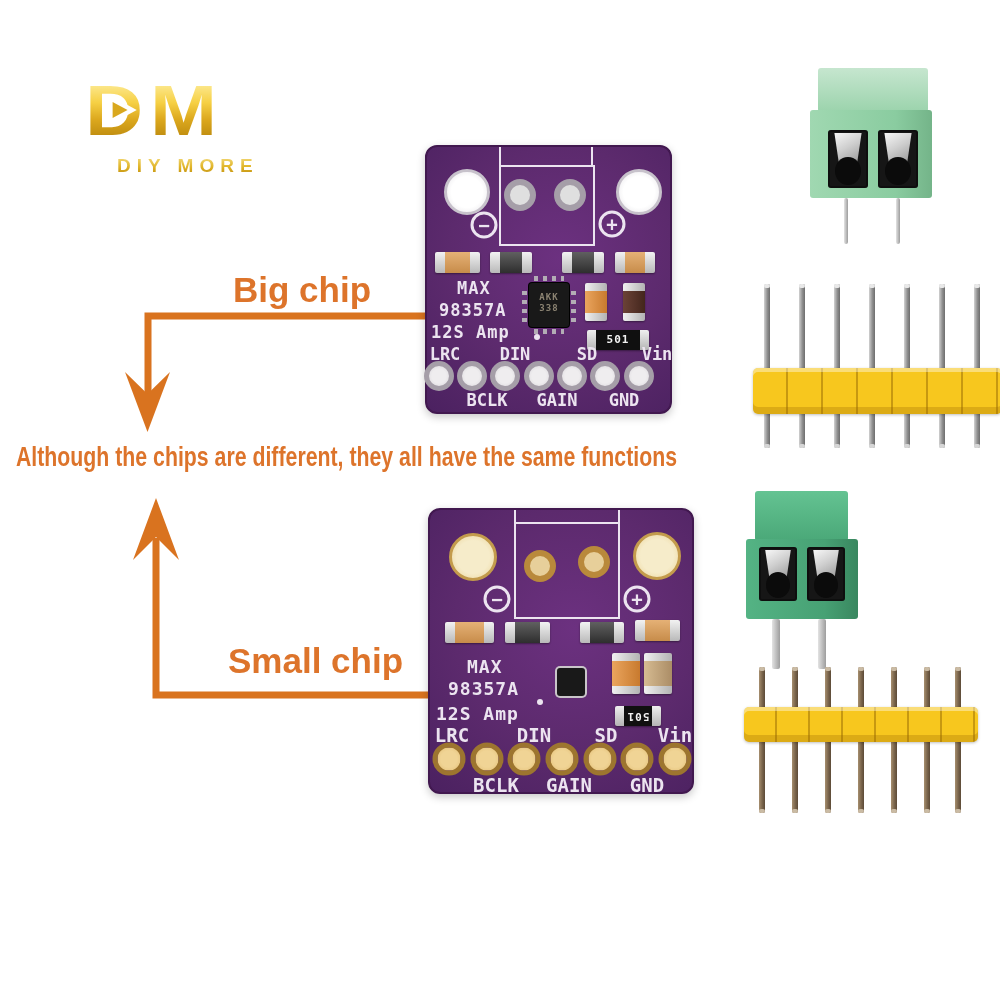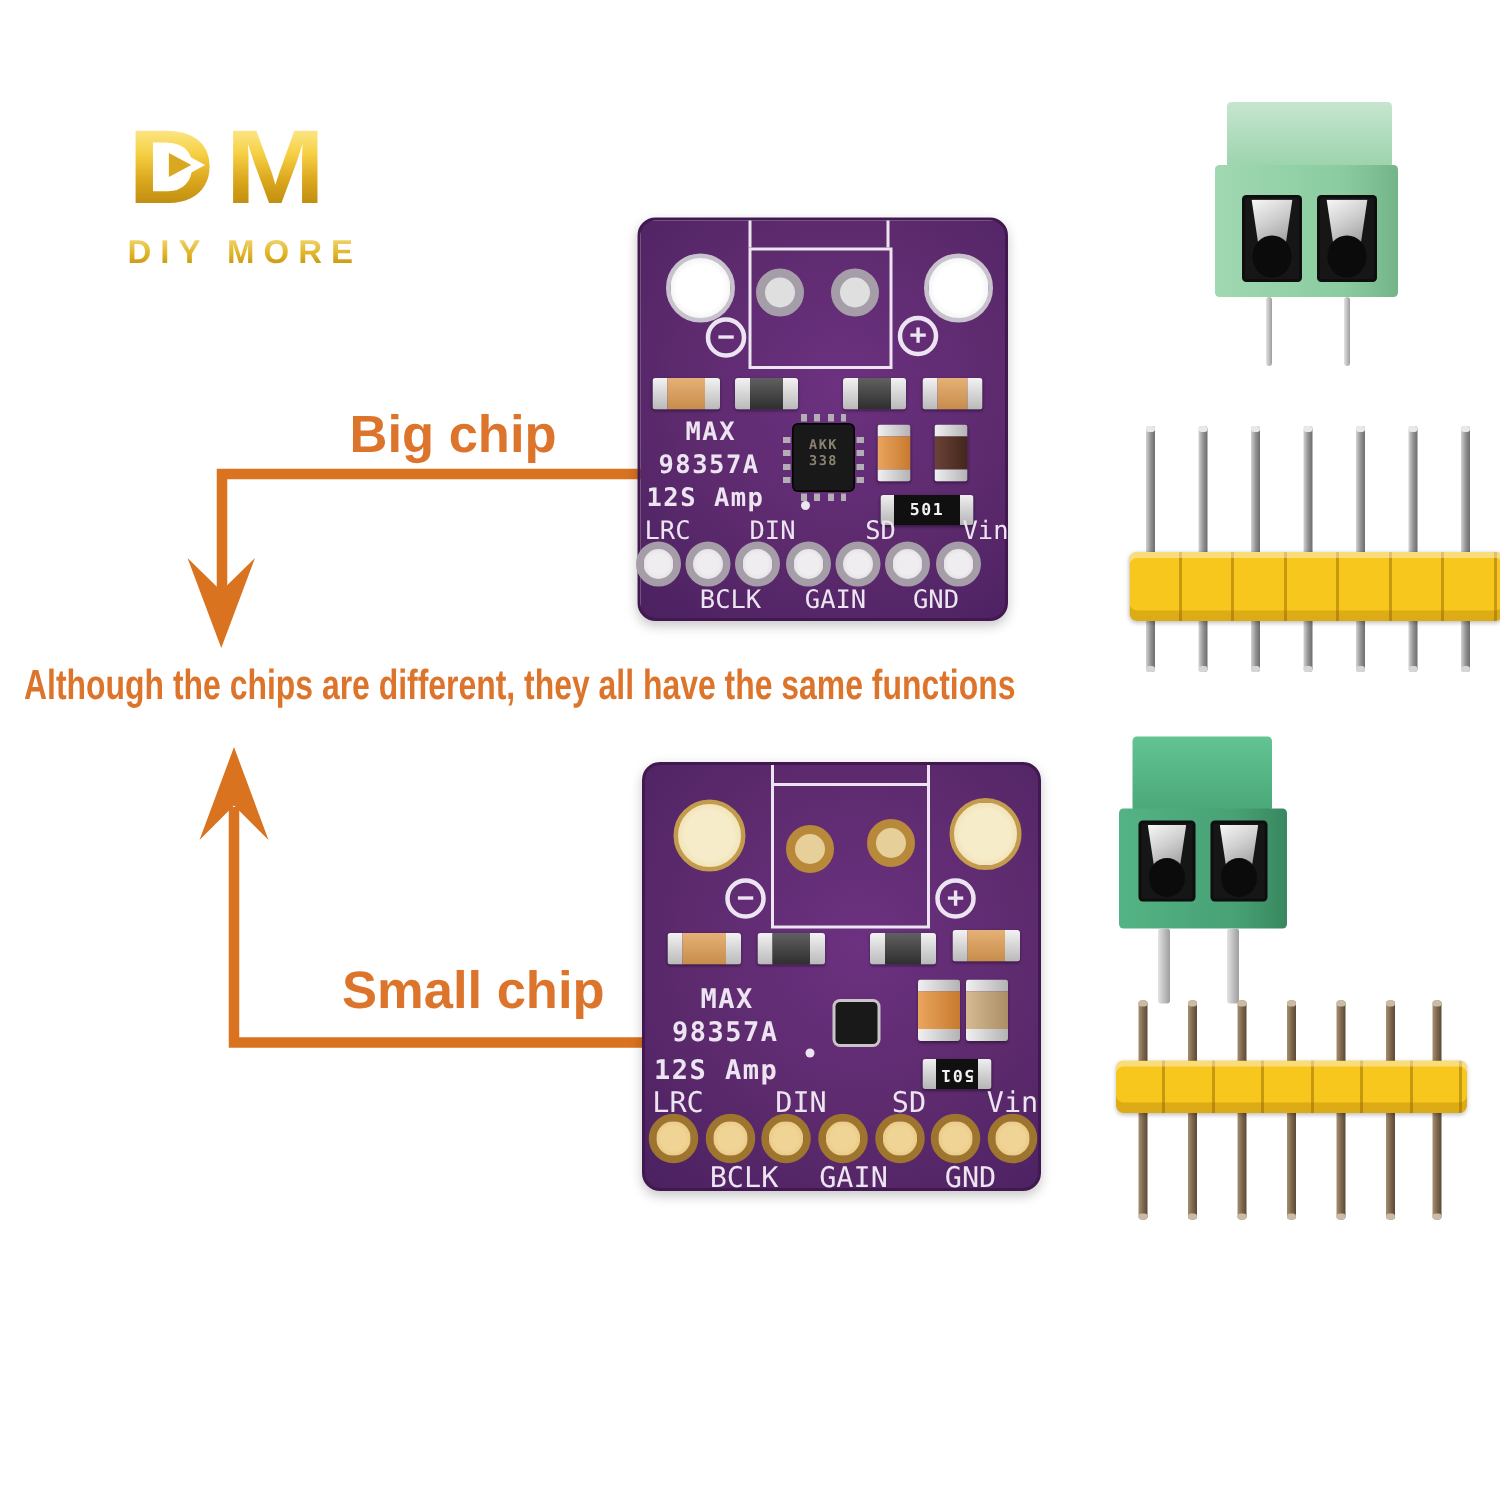--- a/index.html
+++ b/index.html
@@ -8,23 +8,23 @@
   
   .logo{position:absolute;left:85px;top:76px;}
   .logo-dm{position:relative;display:inline-block;transform:scaleX(1.15);transform-origin:left top;
     font-size:70px;font-weight:bold;line-height:1;letter-spacing:6px;
     background:linear-gradient(180deg,#fff3b0 0%,#f6d044 38%,#dca81e 62%,#b07f08 100%);
     -webkit-background-clip:text;background-clip:text;color:transparent;-webkit-text-fill-color:transparent;}
   .logo-play-w{position:absolute;left:21px;top:19px;width:0;height:0;
     border-top:15px solid transparent;border-bottom:15px solid transparent;border-left:24px solid #fff;}
   .logo-play-g{position:absolute;left:24px;top:26px;width:0;height:0;
     border-top:8px solid transparent;border-bottom:8px solid transparent;border-left:13px solid #d9a81e;}
-  .logo-sub{margin-top:9px;font-size:22px;font-weight:bold;letter-spacing:6px;
+  .logo-sub{margin-top:9px;font-size:19px;font-weight:bold;letter-spacing:6px;
     background:linear-gradient(180deg,#f6e08a 0%,#e0b426 55%,#b8860b 100%);
-    -webkit-background-clip:text;background-clip:text;color:transparent;-webkit-text-fill-color:transparent;}
+    -webkit-background-clip:text;background-clip:text;color:transparent;margin-left:32px;-webkit-text-fill-color:transparent;}
 
   
   .callout{position:absolute;font-size:35px;font-weight:bold;color:#dd742b;letter-spacing:0;}
   .headline{position:absolute;left:16px;top:441px;font-size:28px;font-weight:bold;color:#dd742b;
     white-space:nowrap;transform:scaleX(.76);transform-origin:left center;}
   #arrows{position:absolute;left:0;top:0;pointer-events:none;}
 
   
   .board{position:absolute;border-radius:12px;border:2px solid #41184f;
     background:radial-gradient(circle at 55% 42%,#6c3180 0%,#5c2a6d 55%,#4b2160 100%);
@@ -61,21 +61,21 @@
   .chip-border{box-shadow:0 0 0 2px #c9c5c9;}
   .chip-pins-h{position:absolute;left:5px;right:5px;height:5px;
     background:repeating-linear-gradient(90deg,#b3adb5 0 4px,transparent 4px 9px);}
   .chip-pins-v{position:absolute;top:5px;bottom:5px;width:5px;
     background:repeating-linear-gradient(0deg,#b3adb5 0 4px,transparent 4px 9px);}
   .chip-mark{color:#8b8372;font:bold 9px/1.2 "DejaVu Sans Mono",monospace;text-align:center;margin-top:9px;letter-spacing:1px;}
   .chip-mark-sm{color:#9a9a9a;font:bold 6px/1.1 "DejaVu Sans Mono",monospace;text-align:center;margin-top:8px;}
   .pcb-name{position:absolute;color:#ece4f0;font-family:"DejaVu Sans Mono",monospace;font-weight:bold;
     font-size:17px;letter-spacing:1px;white-space:nowrap;}
   .board-small .pcb-name{font-size:18px;}
-  .pin-label{position:absolute;color:#ece4f0;font-family:"DejaVu Sans Mono",monospace;font-weight:normal;
+  .pin-label{position:absolute;color:#ece4f0;font-family:"DejaVu Sans Mono",monospace;font-weight:bold;
     font-size:17px;transform:translateX(-50%);white-space:nowrap;}
   .board-small .pin-label{font-size:19px;}
   .pad{position:absolute;border-radius:50%;transform:translate(-50%,-50%);}
   .pad-silver{width:20px;height:20px;background:radial-gradient(circle,#efedef 50%,#d8d5da 100%);border:5px solid #a59ea8;}
   .pad-gold{width:23px;height:23px;background:radial-gradient(circle,#f0d495 50%,#e2bd73 100%);border:5px solid #9d752f;}
   .via{position:absolute;width:6px;height:6px;border-radius:50%;background:#ece4f0;}
 
   
   .term{position:absolute;}
   .term-top{position:absolute;border-radius:3px;}

